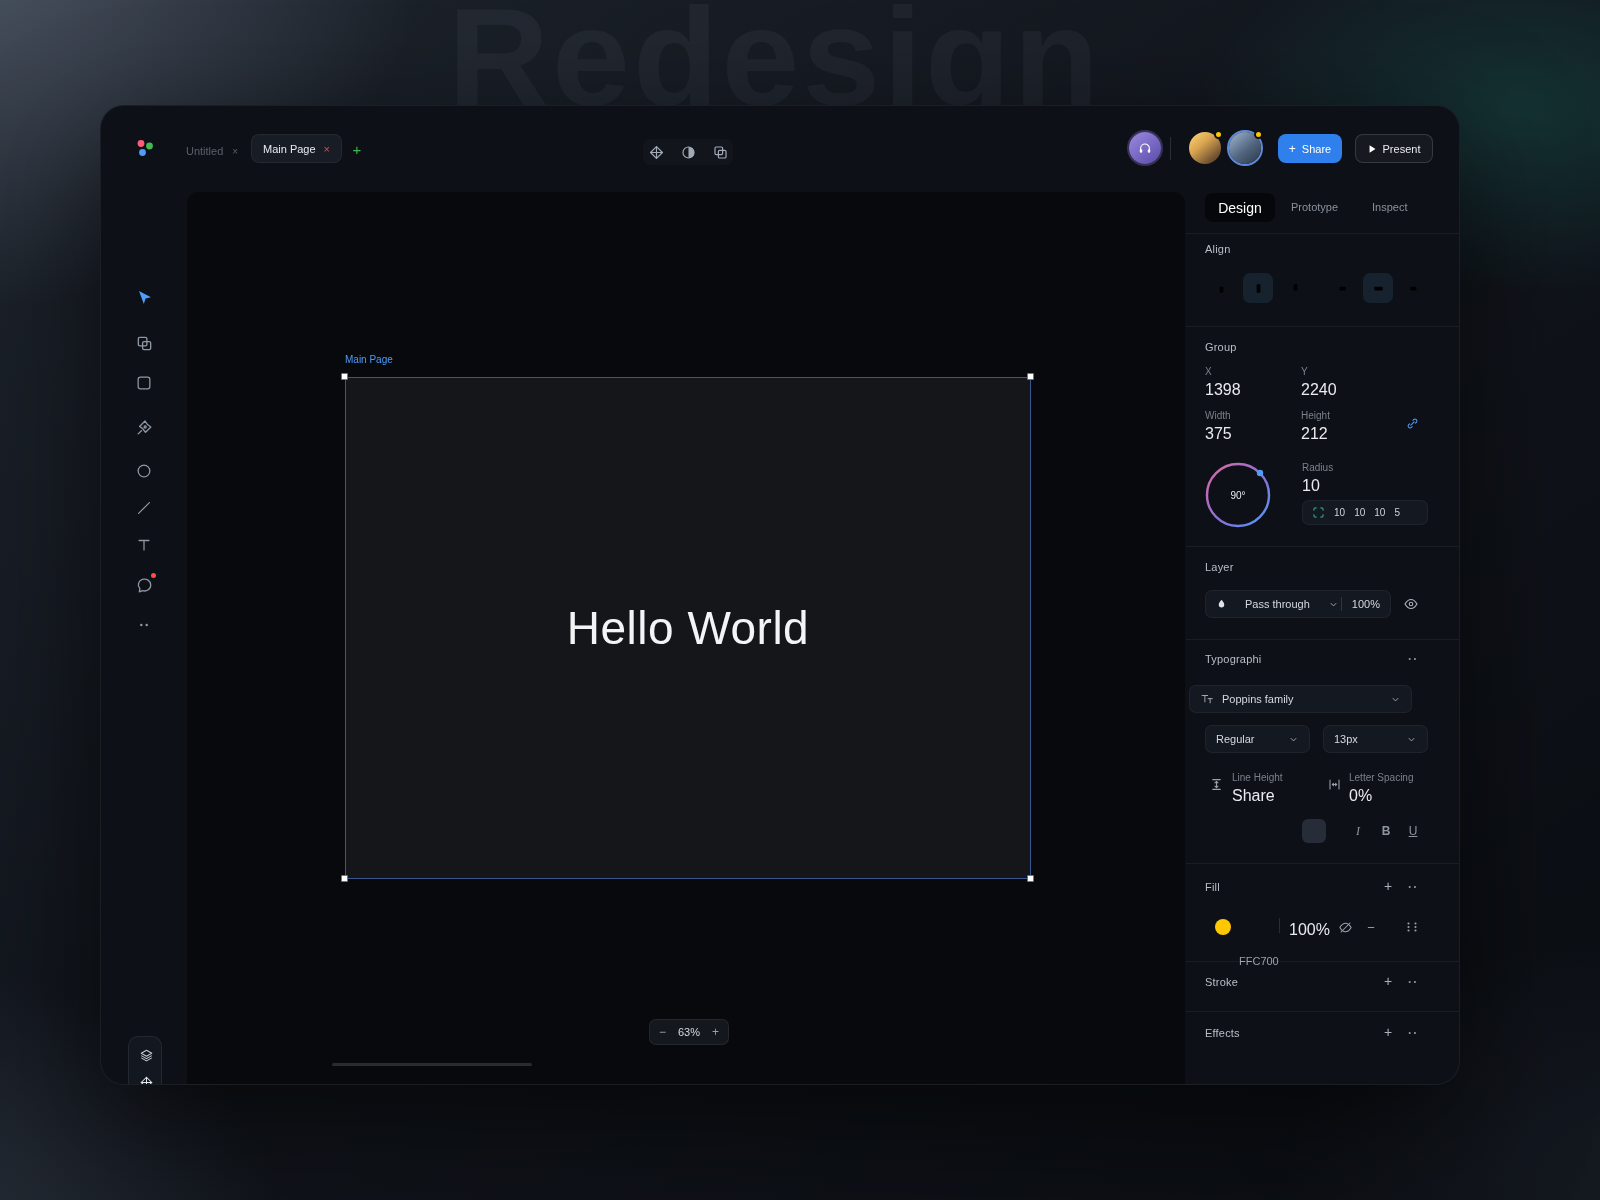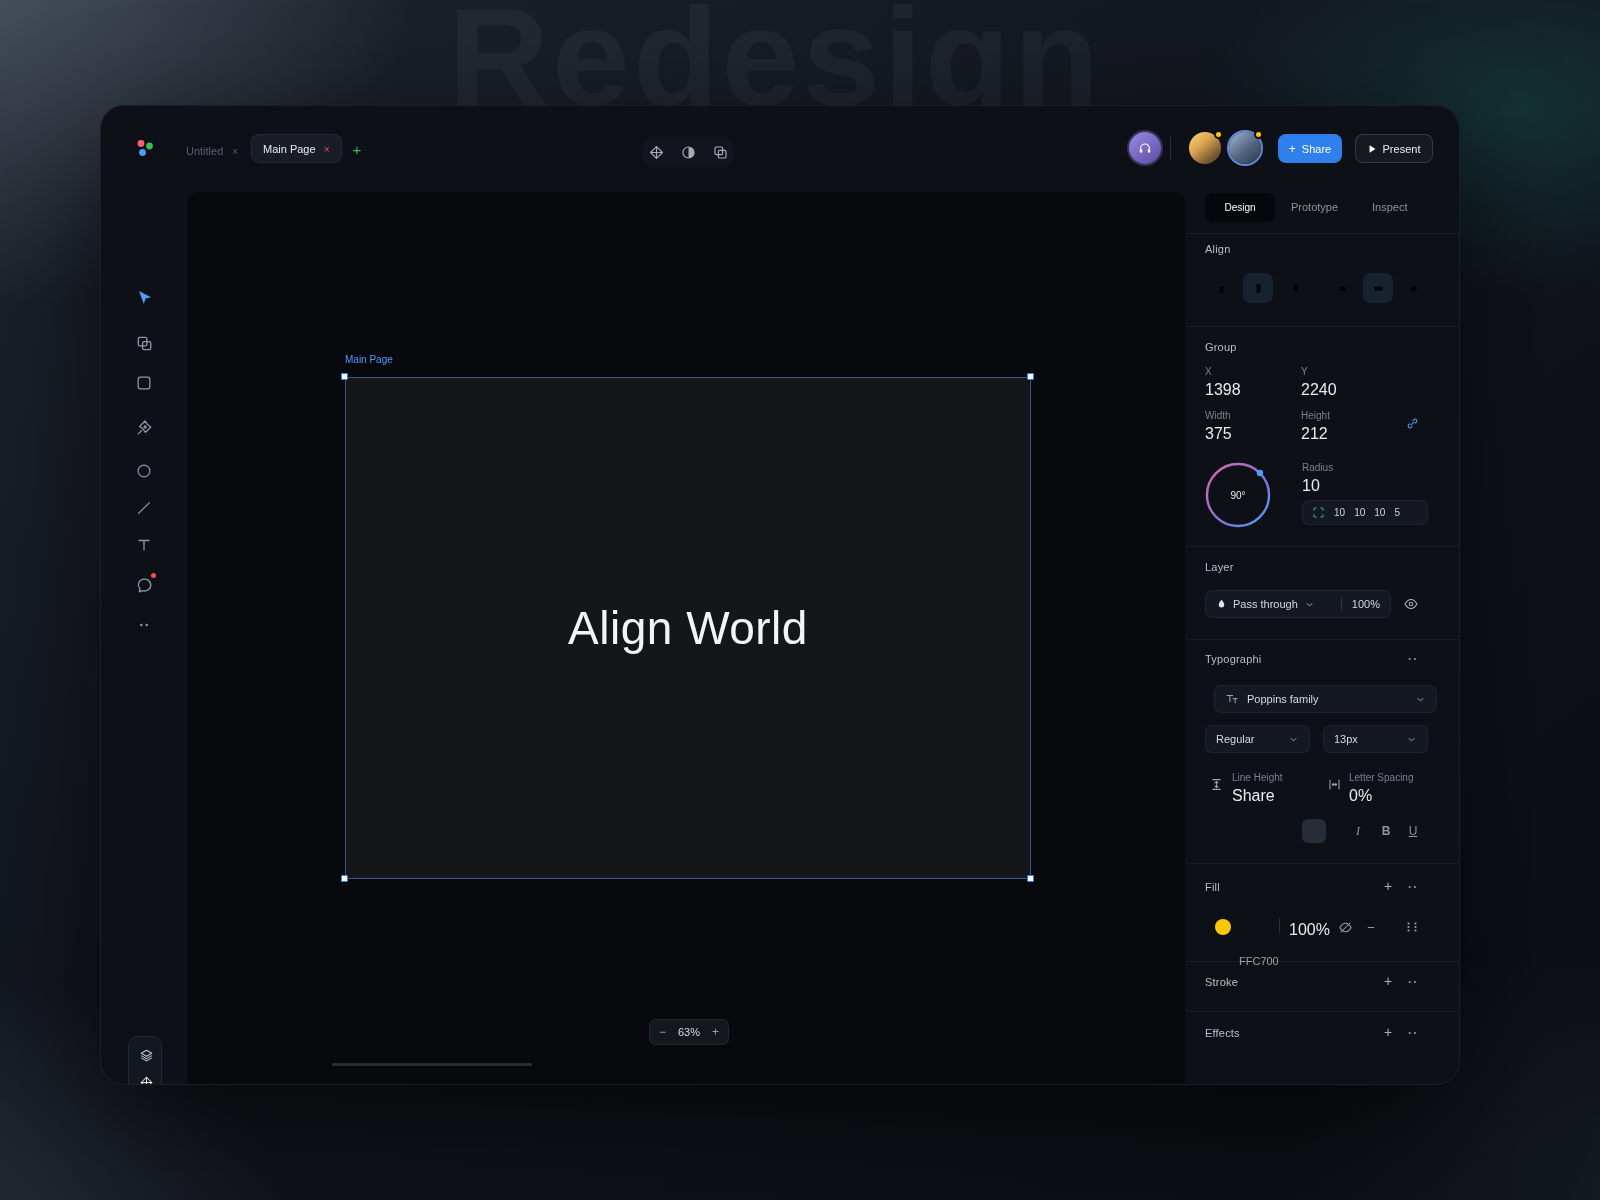--- a/index.html
+++ b/index.html
@@ -194,39 +194,39 @@
             </svg>
         </span>
 
       </div>
     </div>
 
     <div class="abs canvas">
       <div class="abs" style="left:158px;top:162px;font-size:10px;color:#4f9cf9">Main Page</div>
 
       <div class="abs" style="left:158px;top:185px;width:686px;height:502px;background:#151619;border:1px solid rgba(90,140,240,.55);display:flex;align-items:center;justify-content:center">
-        <span style="font-size:46px;font-weight:400;letter-spacing:.5px;color:#f3f4f6">Align World</span>
+        <span style="font-size:46px;font-weight:400;letter-spacing:.5px;color:#f3f4f6">Hello World</span>
       </div>
       <span class="handle" style="left:154px;top:181px"></span>
       <span class="handle" style="left:840px;top:181px"></span>
       <span class="handle" style="left:154px;top:683px"></span>
       <span class="handle" style="left:840px;top:683px"></span>
 
       <div class="abs" style="left:462px;top:827px;width:80px;height:26px;background:#14171d;border:1px solid rgba(255,255,255,.07);border-radius:7px;display:flex;align-items:center;justify-content:space-between;padding:0 9px">
         <span style="color:#98a0ab;font-size:12px">−</span>
         <span style="color:#d6dae0;font-size:11px">63%</span>
         <span style="color:#98a0ab;font-size:12px">+</span>
       </div>
 
       <div class="abs" style="left:145px;top:871px;width:200px;height:3px;background:#272c34;border-radius:2px"></div>
     </div>
 
     <div class="abs inspector">
 
-      <div class="abs" style="left:19px;top:2px;width:70px;height:29px;background:#05070b;border-radius:8px;display:flex;align-items:center;justify-content:center;font-size:10px;color:#fff">
+      <div class="abs" style="left:19px;top:2px;width:70px;height:29px;background:#05070b;border-radius:8px;display:flex;align-items:center;justify-content:center;font-size:14px;color:#fff">
         <span>Design</span>
       </div>
       <div class="abs" style="left:105px;top:10px;font-size:11px;color:#8a919c">Prototype</div>
       <div class="abs" style="left:186px;top:10px;font-size:11px;color:#8a919c">Inspect</div>
 
       <div class="abs divider" style="top:42px"></div>
 
       <div class="abs sec-title" style="left:19px;top:52px">Align</div>
       <div class="abs alignbtn" style="left:20px;top:82px">
         <svg width="15" height="15" viewBox="0 0 16 16">
@@ -313,21 +313,21 @@
         <span style="font-size:10px;color:#ced3da">10</span>
         <span style="font-size:10px;color:#ced3da">10</span>
         <span style="font-size:10px;color:#ced3da">10</span>
         <span style="font-size:10px;color:#ced3da">5</span>
       </div>
 
       <div class="abs divider" style="top:355px"></div>
 
       <div class="abs sec-title" style="left:19px;top:370px">Layer</div>
       <div class="abs pill" style="left:19px;top:399px;width:186px;height:28px;padding:0 10px;justify-content:space-between">
-        <span style="display:flex;align-items:center;gap:6px">
+        <span style="display:flex;align-items:center;gap:18px">
           <span class="ic">
             <svg width="11" height="13" viewBox="0 0 20 22">
                 <path d="M10 2.5 c2.8 3.4 5 6.2 5 9 a5 5 0 0 1 -10 0 c0-2.8 2.2-5.6 5-9 z" fill="#dfe3e8" stroke="none"></path>
               </svg>
           </span>
           <span style="font-size:11px;color:#d5d9df">Pass through</span>
           <span class="ic">
             <svg width="11" height="11" viewBox="0 0 16 16">
                 <path d="M4.5 6.5 L8 10 L11.5 6.5"></path>
               </svg>
@@ -343,21 +343,21 @@
             <path d="M2.5 10 c2.2-3.8 5-5.7 7.5-5.7 s5.3 1.9 7.5 5.7 c-2.2 3.8-5 5.7-7.5 5.7 s-5.3-1.9-7.5-5.7 z"></path>
             <circle cx="10" cy="10" r="2.2"></circle>
           </svg>
       </div>
 
       <div class="abs divider" style="top:448px"></div>
 
       <div class="abs sec-title" style="left:19px;top:462px">Typographi</div>
       <div class="abs more-dots" style="left:222px;top:458px">..</div>
 
-      <div class="abs pill" style="left:28px;top:494px;width:223px;height:28px;padding:8px 10px;justify-content:space-between">
+      <div class="abs pill" style="left:3px;top:494px;width:223px;height:28px;padding:8px 10px;justify-content:space-between">
         <span style="display:flex;align-items:center;gap:8px">
           <span class="ic">
             <svg width="14" height="14" viewBox="0 0 20 20">
                 <path d="M3 5 H11 M7 5 V14"></path>
                 <path d="M11.5 9.5 H17.5 M14.5 9.5 V15.5"></path>
               </svg>
           </span>
           <span style="font-size:11px;color:#d5d9df">Poppins family</span>
         </span>
         <span class="ic">

